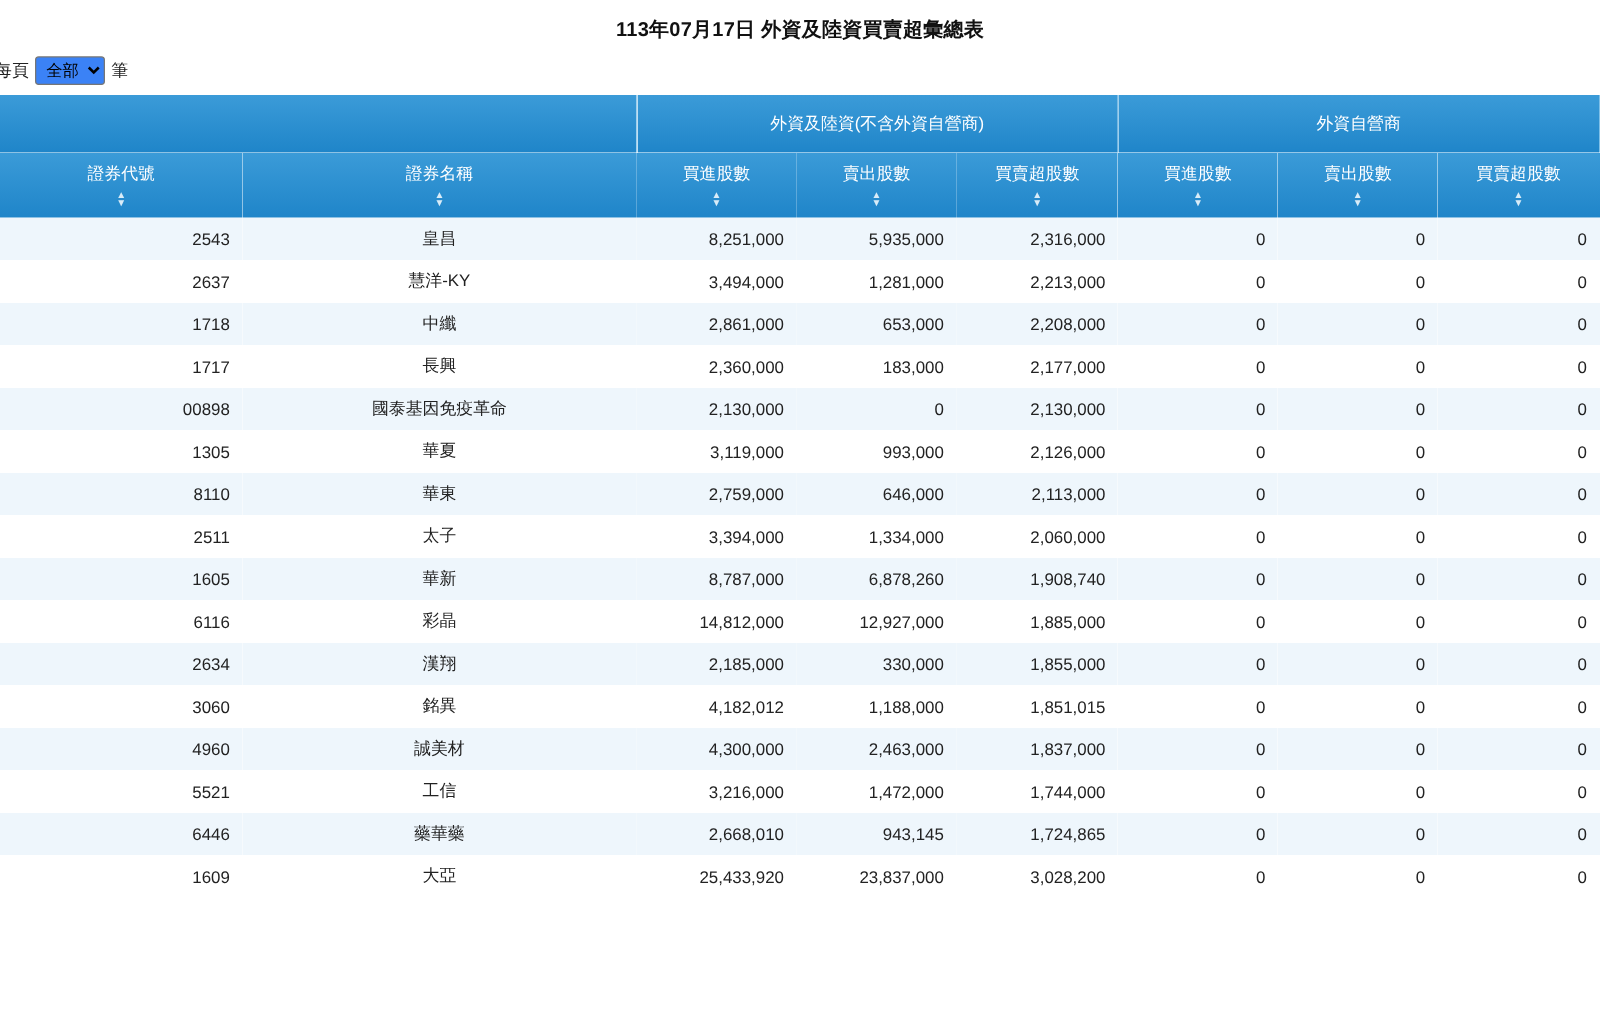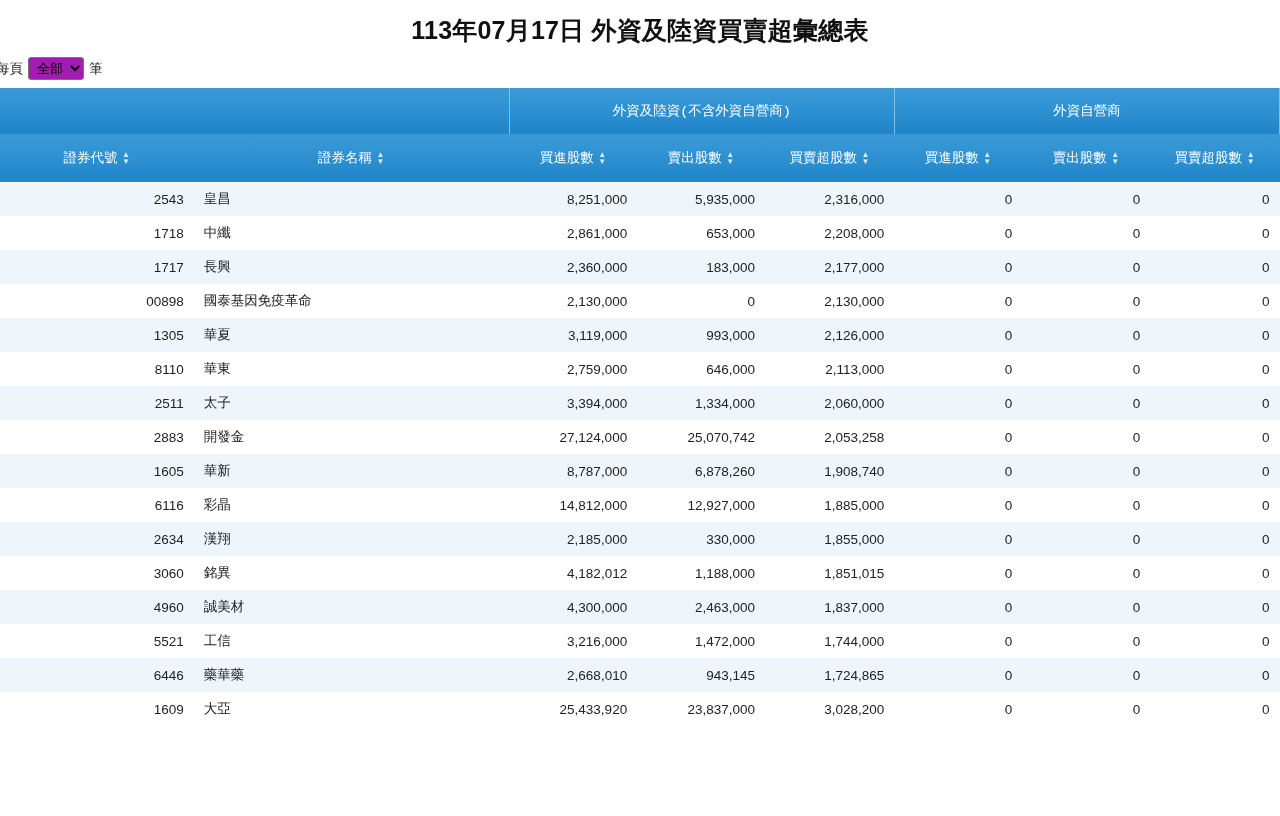--- a/index.html
+++ b/index.html
@@ -9,42 +9,42 @@
     font-family: "Liberation Sans", sans-serif;
   }
   body {
     width: 1280px;
     height: 816px;
     overflow: hidden;
     color: #222;
   }
   .page-title {
     text-align: center;
-    font-size: 25px;
+    font-size: 16px;
     font-weight: bold;
     color: #111;
     padding: 14px 0 10px 0;
     letter-spacing: 0.2px;
   }
   .pager-bar {
     font-size: 13.5px;
     color: #222;
     padding: 0 0 8px 0;
     display: flex;
     align-items: center;
     gap: 5px;
     margin-left: -4px;
   }
   .pager-select {
     font-family: "Liberation Sans", sans-serif;
     font-size: 13px;
     padding: 2px 4px;
     border: 1px solid #767676;
     border-radius: 3px;
-    background: #a21caf;
+    background: #3b82f6;
     color: #000;
   }
   table.data {
     width: 100%;
     border-collapse: collapse;
     font-size: 13.5px;
     table-layout: fixed;
   }
   table.data thead th {
     background: #2a8fd0;
@@ -57,33 +57,33 @@
     font-size: 13.5px;
   }
   thead tr.group-row th {
     height: 30px;
     vertical-align: middle;
     font-size: 13.5px;
   }
   thead tr.group-row th.grp {
     border-left: 1px solid #7fc0e8;
     border-right: 1px solid #7fc0e8;
-    font-family: Liberation Mono, monospace;
   }
   thead tr.sub-row th {
     height: 32px;
     vertical-align: middle;
     white-space: nowrap;
   }
   .th-inner {
     display: flex;
     align-items: center;
     justify-content: center;
     gap: 4px;
     position: relative;
+    flex-direction: column;
   }
   .sort-ic {
     display: inline-block;
     width: 9px;
     line-height: 8px;
     font-size: 8px;
     color: #d9ecf8;
     text-align: center;
   }
   .sort-ic i {
@@ -106,21 +106,21 @@
   }
   tbody tr:nth-child(odd) {
     background: #eef6fc;
   }
   tbody tr:nth-child(even) {
     background: #ffffff;
   }
   td.num { text-align: right; }
   td.ctr { text-align: center; }
   td.code { text-align: right; padding-right: 26px; margin-left: 40px; }
-  td.name { }
+  td.name { text-align: center; }
   .w-code { width: 150px; }
   .w-name { width: 244px; }
   .w-num  { width: 99px; }
   .w-num2 { width: 100px; }
   .spacer-cell { width: 0; }
 </style>
 </head>
 <body>
 
 <div class="page-title">113年07月17日 外資及陸資買賣超彙總表</div>
@@ -239,20 +239,31 @@
         <td class="name">皇昌</td>
         <td class="num">8,251,000</td>
         <td class="num">5,935,000</td>
         <td class="num">2,316,000</td>
         <td class="num">0</td>
         <td class="num">0</td>
         <td class="num">0</td>
       </tr>
       <tr>
         <td class="ctr"></td>
+        <td class="code">2637</td>
+        <td class="name">慧洋-KY</td>
+        <td class="num">3,494,000</td>
+        <td class="num">1,281,000</td>
+        <td class="num">2,213,000</td>
+        <td class="num">0</td>
+        <td class="num">0</td>
+        <td class="num">0</td>
+      </tr>
+      <tr>
+        <td class="ctr"></td>
         <td class="code">1718</td>
         <td class="name">中纖</td>
         <td class="num">2,861,000</td>
         <td class="num">653,000</td>
         <td class="num">2,208,000</td>
         <td class="num">0</td>
         <td class="num">0</td>
         <td class="num">0</td>
       </tr>
       <tr>
@@ -305,31 +316,20 @@
         <td class="name">太子</td>
         <td class="num">3,394,000</td>
         <td class="num">1,334,000</td>
         <td class="num">2,060,000</td>
         <td class="num">0</td>
         <td class="num">0</td>
         <td class="num">0</td>
       </tr>
       <tr>
         <td class="ctr"></td>
-        <td class="code">2883</td>
-        <td class="name">開發金</td>
-        <td class="num">27,124,000</td>
-        <td class="num">25,070,742</td>
-        <td class="num">2,053,258</td>
-        <td class="num">0</td>
-        <td class="num">0</td>
-        <td class="num">0</td>
-      </tr>
-      <tr>
-        <td class="ctr"></td>
         <td class="code">1605</td>
         <td class="name">華新</td>
         <td class="num">8,787,000</td>
         <td class="num">6,878,260</td>
         <td class="num">1,908,740</td>
         <td class="num">0</td>
         <td class="num">0</td>
         <td class="num">0</td>
       </tr>
       <tr>

